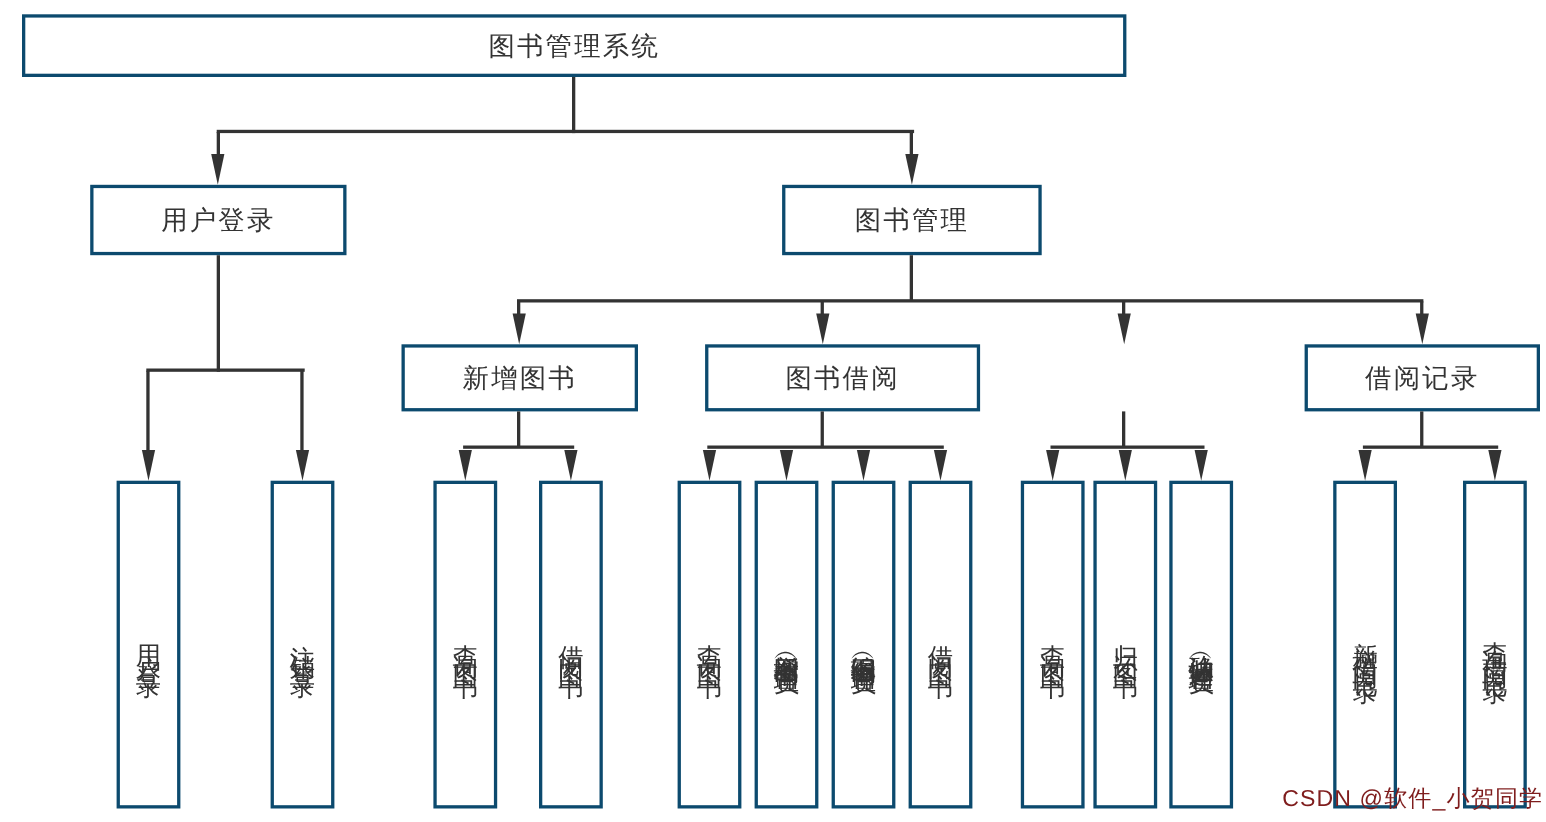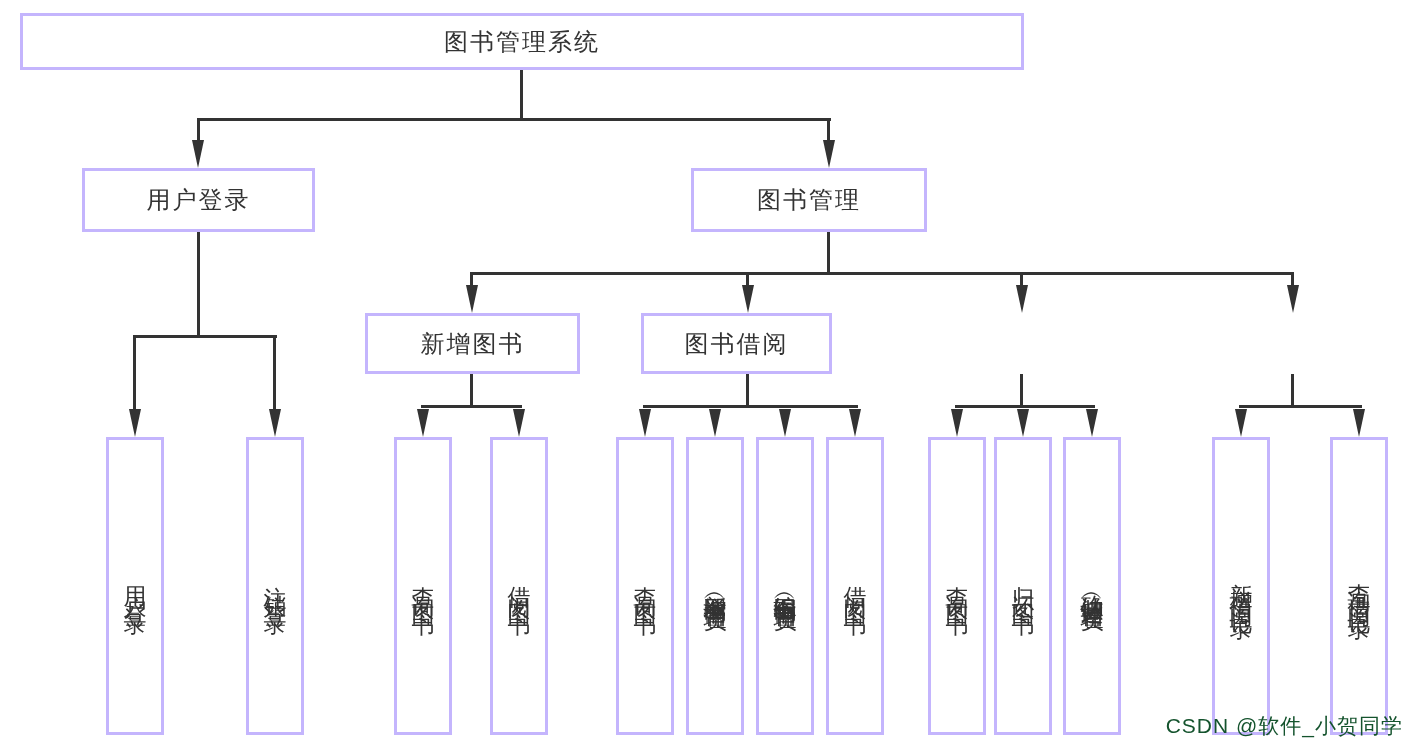--- a/index.html
+++ b/index.html
@@ -13,21 +13,21 @@
     width: 1405px;
     height: 747px;
     background: #ffffff;
     overflow: hidden;
   }
   
   .node {
     position: absolute;
     box-sizing: border-box;
     background: #ffffff;
-    border: 3px solid #c4b5fd;
+    border: 3px solid #0c4a6e;
     color: #333333;
     display: flex;
     align-items: center;
     justify-content: center;
     font-size: 24px;
     letter-spacing: 2px;
     white-space: nowrap;
   }
   .leaf {
     top: 437px;
@@ -56,37 +56,38 @@
     height: 0;
     border-left: 6px solid transparent;
     border-right: 6px solid transparent;
     border-top: 28px solid #333333;
   }
   .watermark {
     position: absolute;
     top: 712px;
     right: 2px;
     font-size: 21px;
-    color: #14532d;
+    color: #7f1d1d;
     letter-spacing: 1px;
     white-space: nowrap;
   }
 </style>
 </head>
 <body>
 
 <div class="canvas">
 
   <div class="node" style="left:20px; top:13px; width:1004px; height:57px;">图书管理系统</div>
 
   <div class="node" style="left:82px; top:168px; width:233px; height:64px;">用户登录</div>
-  <div class="node" style="left:691px; top:168px; width:236px; height:64px;">图书管理</div>
+  <div class="node" style="left:711px; top:168px; width:236px; height:64px;">图书管理</div>
 
   <div class="node" style="left:365px; top:313px; width:215px; height:61px;">新增图书</div>
-  <div class="node" style="left:641px; top:313px; width:191px; height:61px;">图书借阅</div>
+  <div class="node" style="left:641px; top:313px; width:250px; height:61px;">图书借阅</div>
+  <div class="node" style="left:1186px; top:313px; width:214px; height:61px;">借阅记录</div>
 
   <div class="node leaf" style="left:106px;">
     <span class="vtext sp-s">用户登录</span>
   </div>
   <div class="node leaf" style="left:246px;">
     <span class="vtext sp-s">注销登录</span>
   </div>
   <div class="node leaf" style="left:394px;">
     <span class="vtext sp-s">查询图书</span>
   </div>

